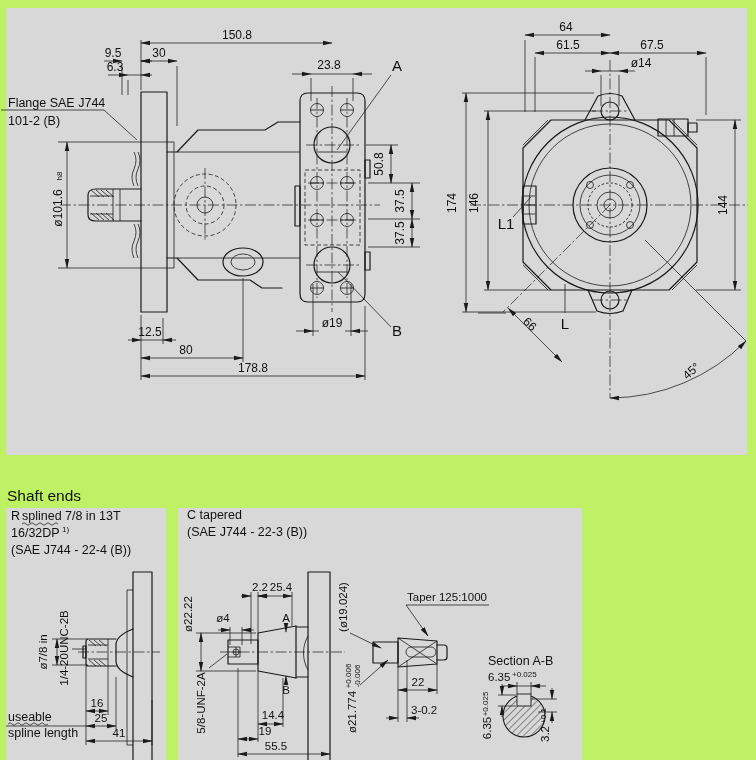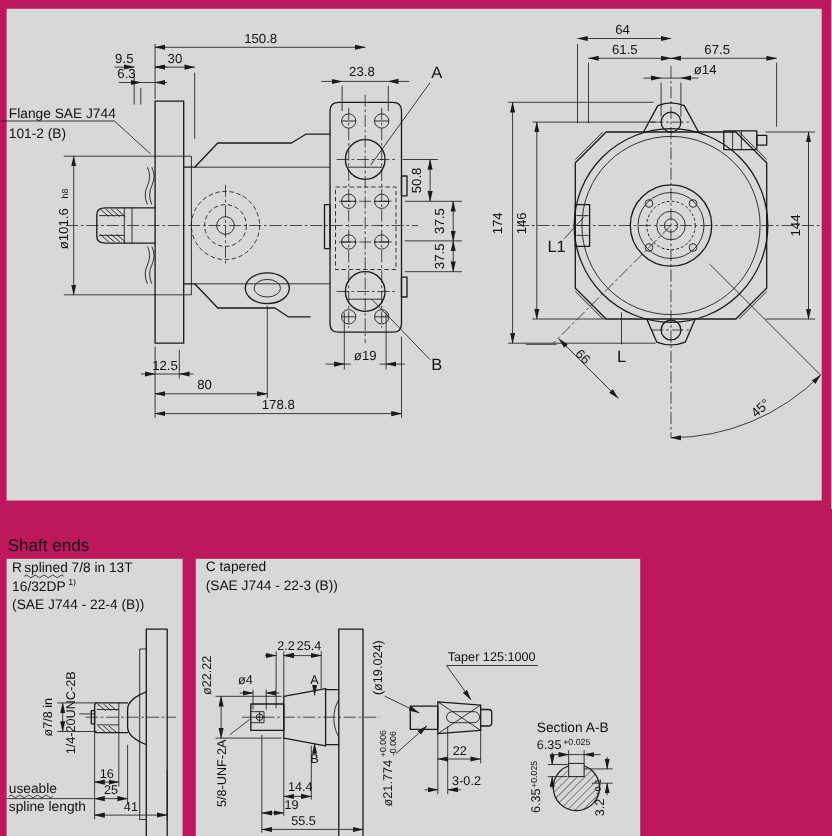--- a/index.html
+++ b/index.html
@@ -1,16 +1,16 @@
 <!DOCTYPE html>
 <html><head>
 <meta charset="utf-8">
 <style>
   html,body{margin:0;padding:0;background:#ffffff;}
-  .canvas{position:relative;width:756px;height:760px;background:#be185d;overflow:hidden;
+  .canvas{position:relative;width:756px;height:760px;background:#bef264;overflow:hidden;
           font-family:"Liberation Sans",sans-serif;}
   svg{position:absolute;left:0;top:0;}
   .o{fill:none;stroke:#1a1a1a;stroke-width:1.2;stroke-linejoin:round;stroke-linecap:round;}
   .i{fill:none;stroke:#1a1a1a;stroke-width:0.8;}
   .d{fill:none;stroke:#1a1a1a;stroke-width:0.75;}
   .cl{fill:none;stroke:#1a1a1a;stroke-width:0.7;stroke-dasharray:11 2.5 2.5 2.5;}
   .dsh{fill:none;stroke:#1a1a1a;stroke-width:0.8;stroke-dasharray:4 2.5;}
   .spl{fill:none;stroke:#1a1a1a;stroke-width:0.9;stroke-dasharray:2.5 2;}
   text{font-family:"Liberation Sans",sans-serif;fill:#111;}
   .t12{font-size:12px;} .t115{font-size:11.5px;} .t125{font-size:12.5px;}

